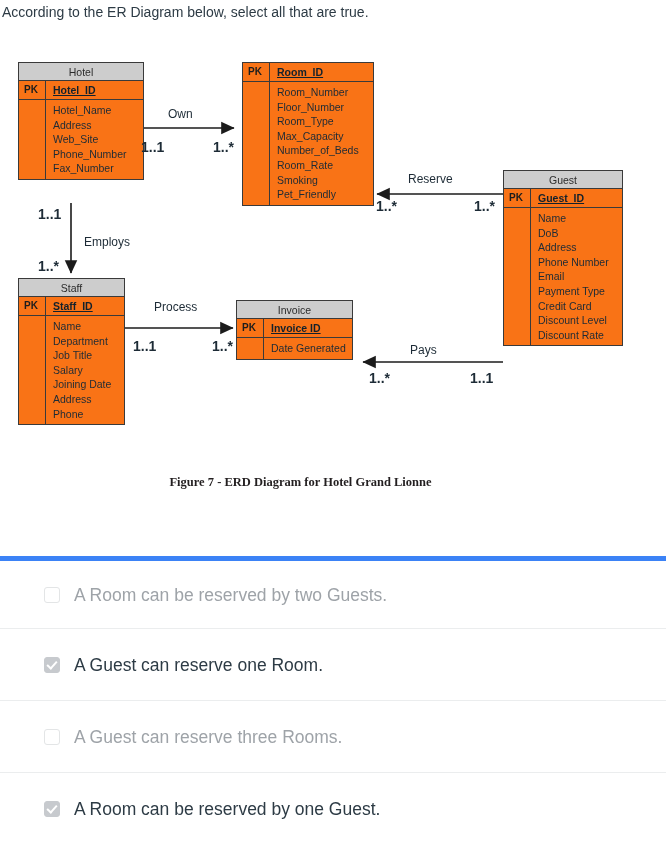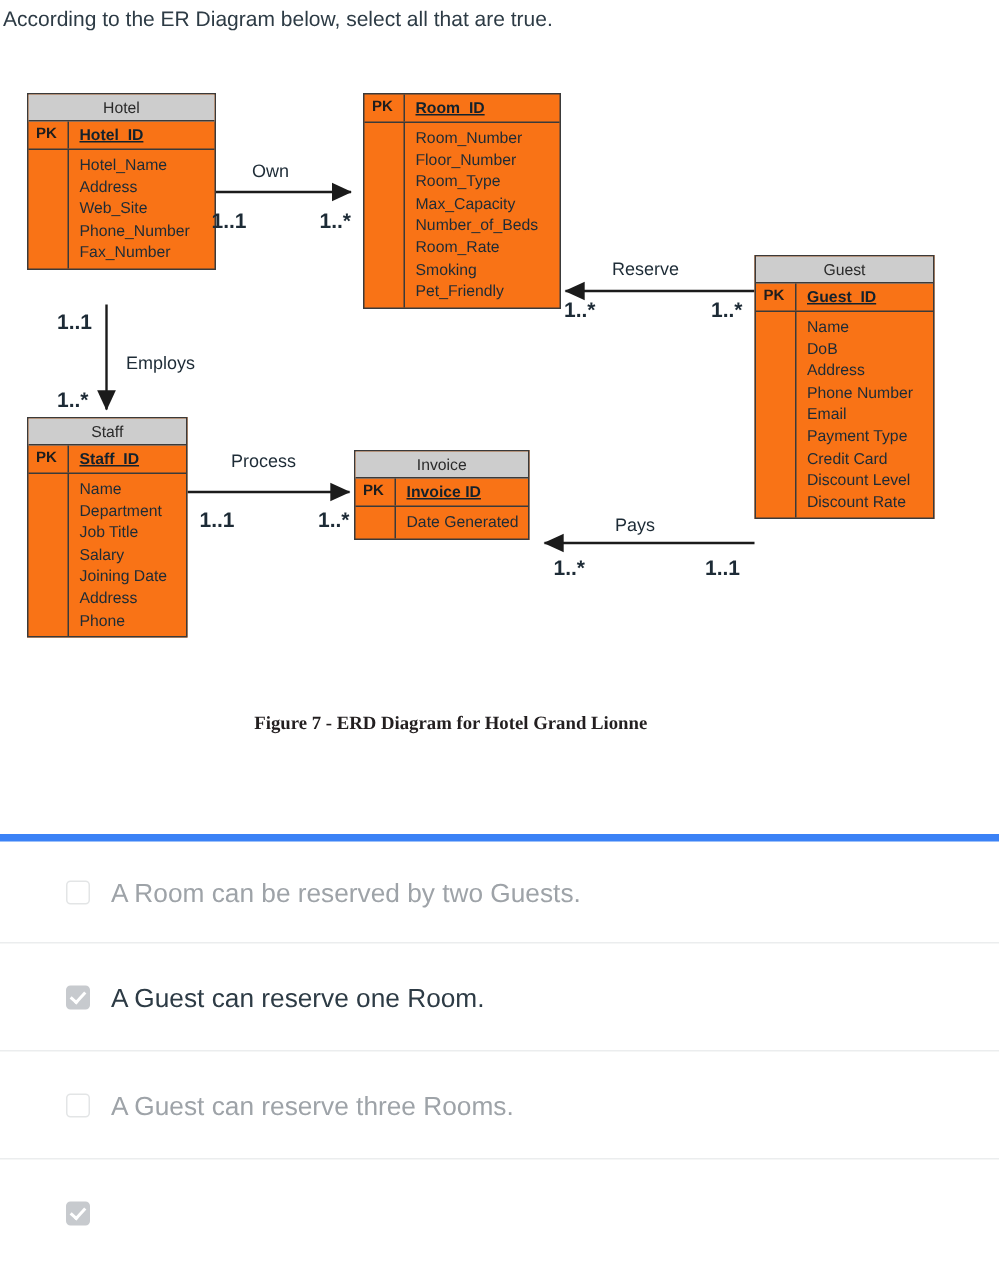--- a/index.html
+++ b/index.html
@@ -353,15 +353,16 @@
     <div class="option-label on">A Guest can reserve one Room.</div>
   </div>
 
   <div class="option-row">
     <div class="checkbox unchecked"></div>
     <div class="option-label off">A Guest can reserve three Rooms.</div>
   </div>
 
   <div class="option-row">
     <div class="checkbox checked"></div>
+    <div class="option-label on">A Room can be reserved by one Guest.</div>
   </div>
 
 </div>
 
 </body></html>

